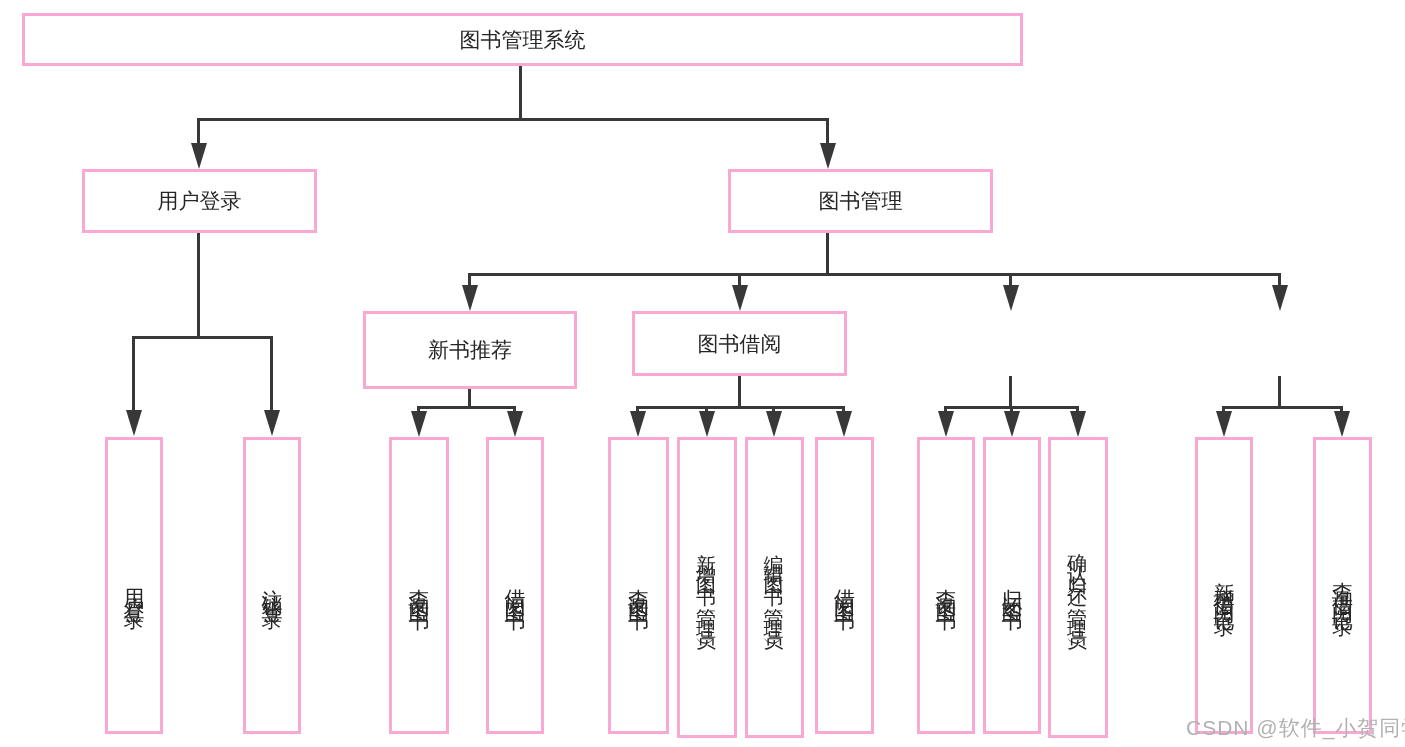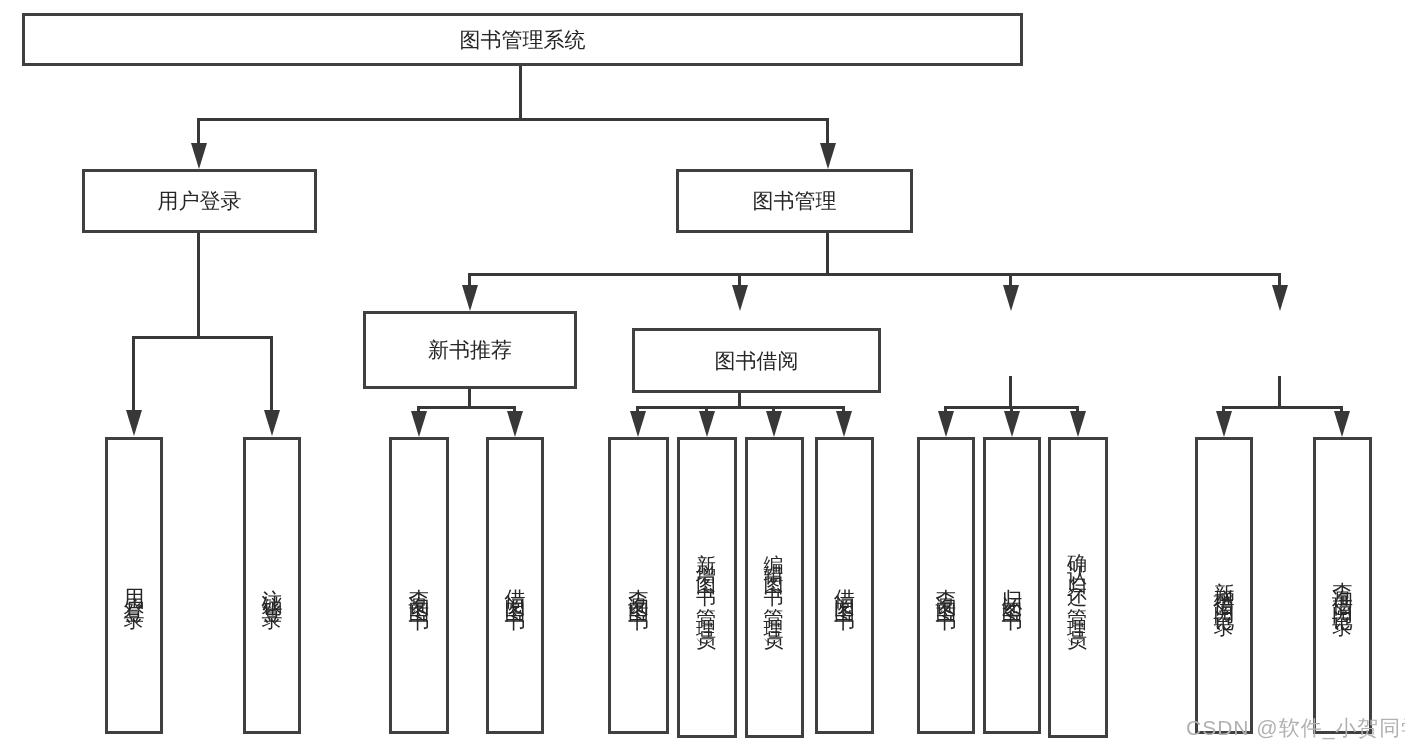--- a/index.html
+++ b/index.html
@@ -2,21 +2,21 @@
 <html><head>
 <meta charset="utf-8">
 <style>
   html,body{margin:0;padding:0;background:#ffffff;}
   .canvas{
     position:relative;width:1405px;height:747px;background:#ffffff;overflow:hidden;
     font-family:"Liberation Sans","DejaVu Sans",sans-serif;color:#222222;
   }
   .node{
     position:absolute;box-sizing:border-box;background:#ffffff;
-    border:3px solid #404040;display:flex;align-items:center;justify-content:center;
+    border:3px solid #f9a8d4;display:flex;align-items:center;justify-content:center;
     font-size:21px;color:#262626;white-space:nowrap;z-index:2;
   }
   .node.v{
     writing-mode:vertical-rl;text-orientation:mixed;letter-spacing:7px;
   }
   .node.v-long{letter-spacing:11px;font-size:20px;}
   .line{position:absolute;background:#383838;z-index:1;}
   .lh{height:3px;}
   .lv{width:3px;}
   .arrow{
@@ -37,42 +37,42 @@
   <div class="node" style="left:22px;top:13px;width:1001px;height:53px">图书管理系统</div>
 
   <div class="line lv" style="left:519px;top:66px;height:52px"></div>
   <div class="line lh" style="left:197px;top:118px;width:632px"></div>
   <div class="line lv" style="left:197px;top:118px;height:27px"></div>
   <div class="arrow" style="left:191px;top:143px"></div>
   <div class="line lv" style="left:826px;top:118px;height:27px"></div>
   <div class="arrow" style="left:820px;top:143px"></div>
 
   <div class="node" style="left:82px;top:169px;width:235px;height:64px">用户登录</div>
-  <div class="node" style="left:676px;top:169px;width:237px;height:64px">图书管理</div>
+  <div class="node" style="left:728px;top:169px;width:265px;height:64px">图书管理</div>
 
   <div class="line lv" style="left:197px;top:233px;height:103px"></div>
   <div class="line lh" style="left:132px;top:336px;width:141px"></div>
   <div class="line lv" style="left:132px;top:336px;height:76px"></div>
   <div class="arrow" style="left:126px;top:410px"></div>
   <div class="line lv" style="left:270px;top:336px;height:76px"></div>
   <div class="arrow" style="left:264px;top:410px"></div>
 
   <div class="line lv" style="left:826px;top:233px;height:42px"></div>
   <div class="line lh" style="left:468px;top:273px;width:813px"></div>
   <div class="line lv" style="left:468px;top:273px;height:14px"></div>
   <div class="arrow" style="left:462px;top:285px"></div>
   <div class="line lv" style="left:738px;top:273px;height:14px"></div>
   <div class="arrow" style="left:732px;top:285px"></div>
   <div class="line lv" style="left:1009px;top:273px;height:14px"></div>
   <div class="arrow" style="left:1003px;top:285px"></div>
   <div class="line lv" style="left:1278px;top:273px;height:14px"></div>
   <div class="arrow" style="left:1272px;top:285px"></div>
 
   <div class="node" style="left:363px;top:311px;width:214px;height:78px">新书推荐</div>
-  <div class="node" style="left:632px;top:328px;width:249px;height:65px">图书借阅</div>
+  <div class="node" style="left:632px;top:311px;width:215px;height:65px">图书借阅</div>
 
   <div class="line lv" style="left:468px;top:376px;height:30px"></div>
   <div class="line lv" style="left:738px;top:376px;height:30px"></div>
   <div class="line lv" style="left:1009px;top:376px;height:30px"></div>
   <div class="line lv" style="left:1278px;top:376px;height:30px"></div>
 
   <div class="line lh" style="left:417px;top:406px;width:99px"></div>
   <div class="line lh" style="left:636px;top:406px;width:209px"></div>
   <div class="line lh" style="left:944px;top:406px;width:135px"></div>
   <div class="line lh" style="left:1222px;top:406px;width:121px"></div>

